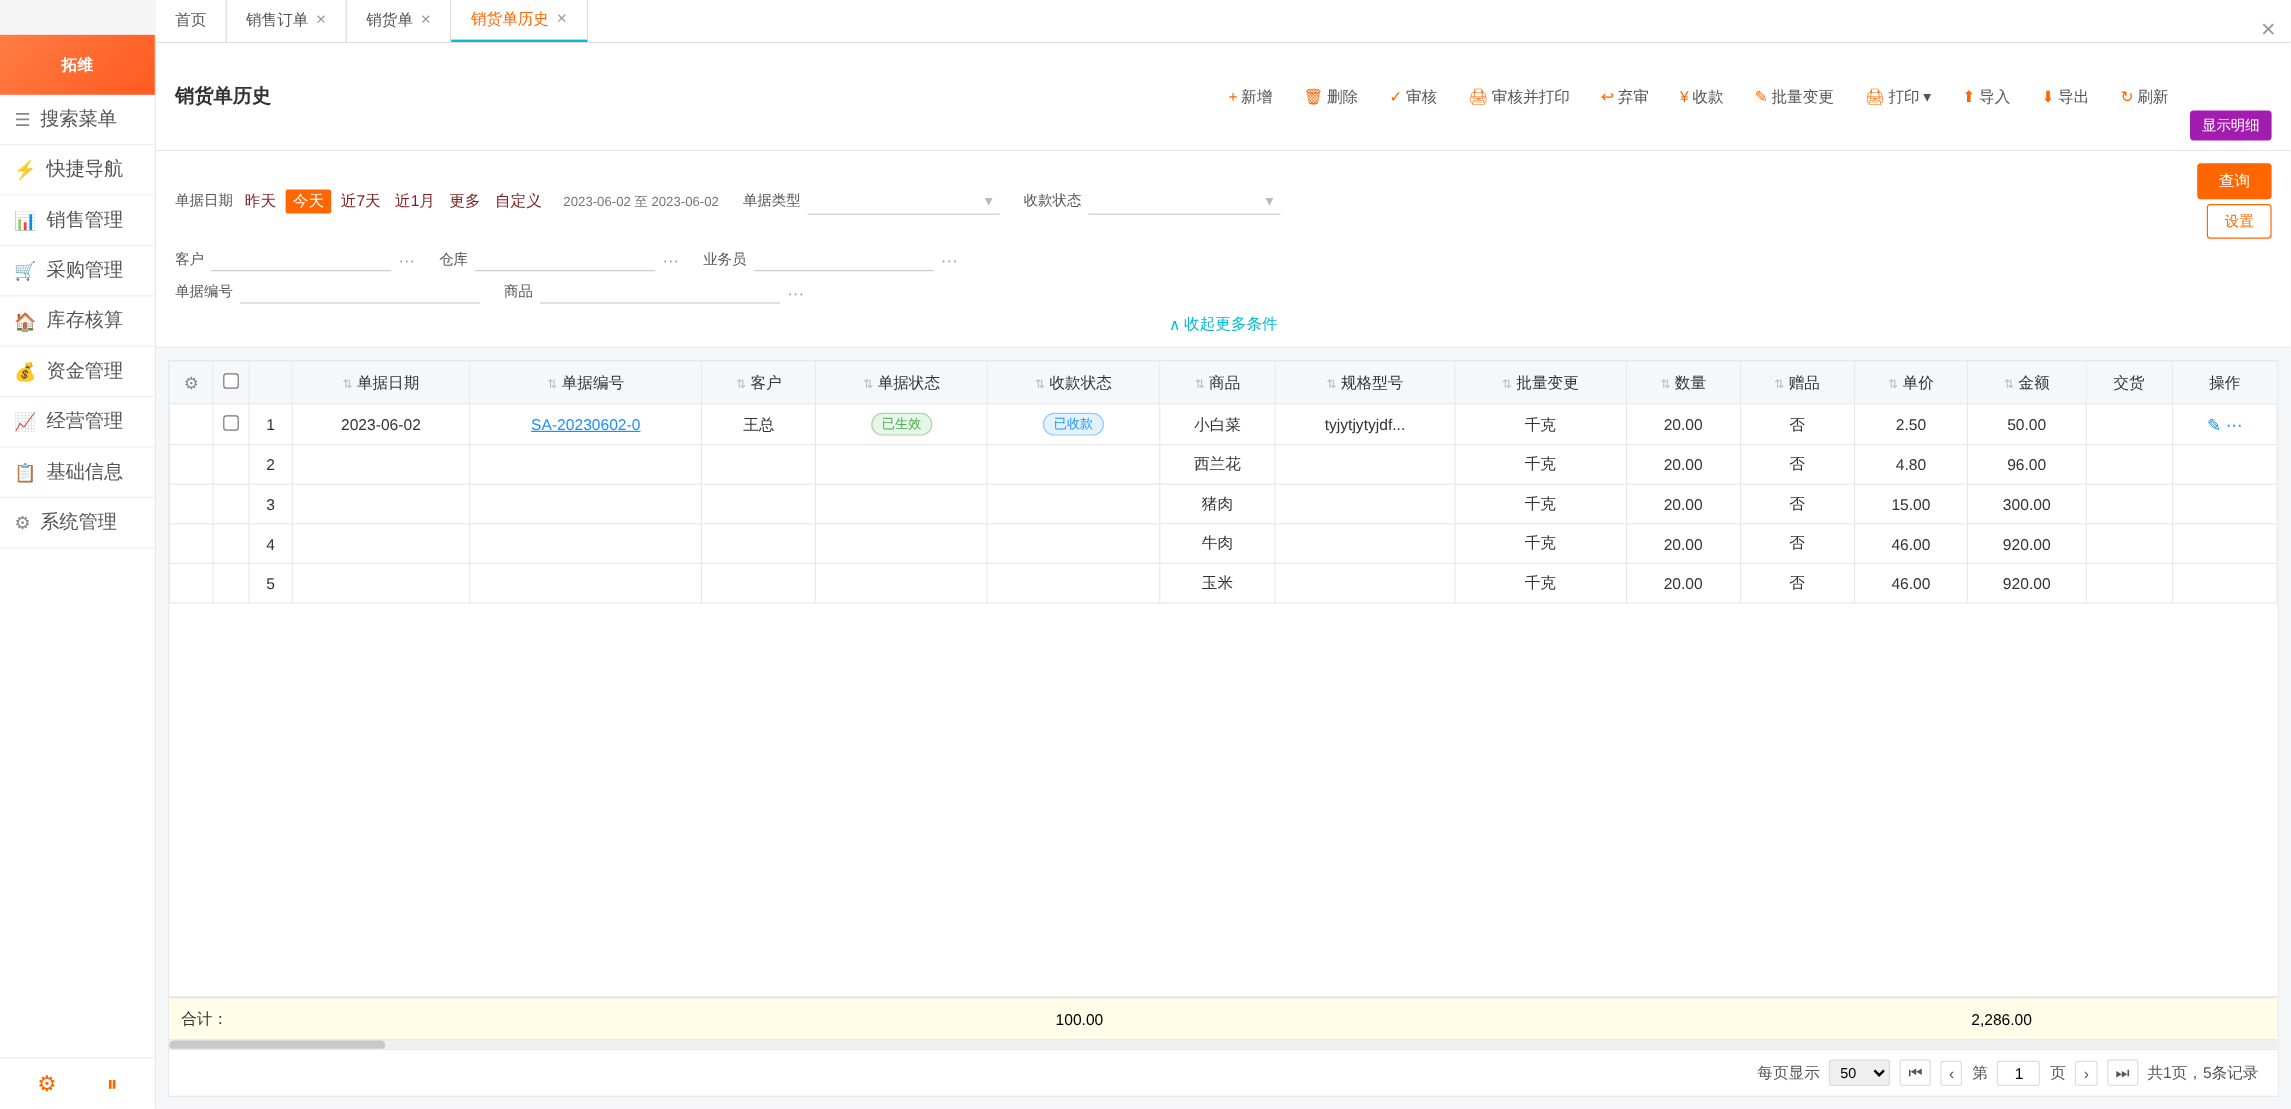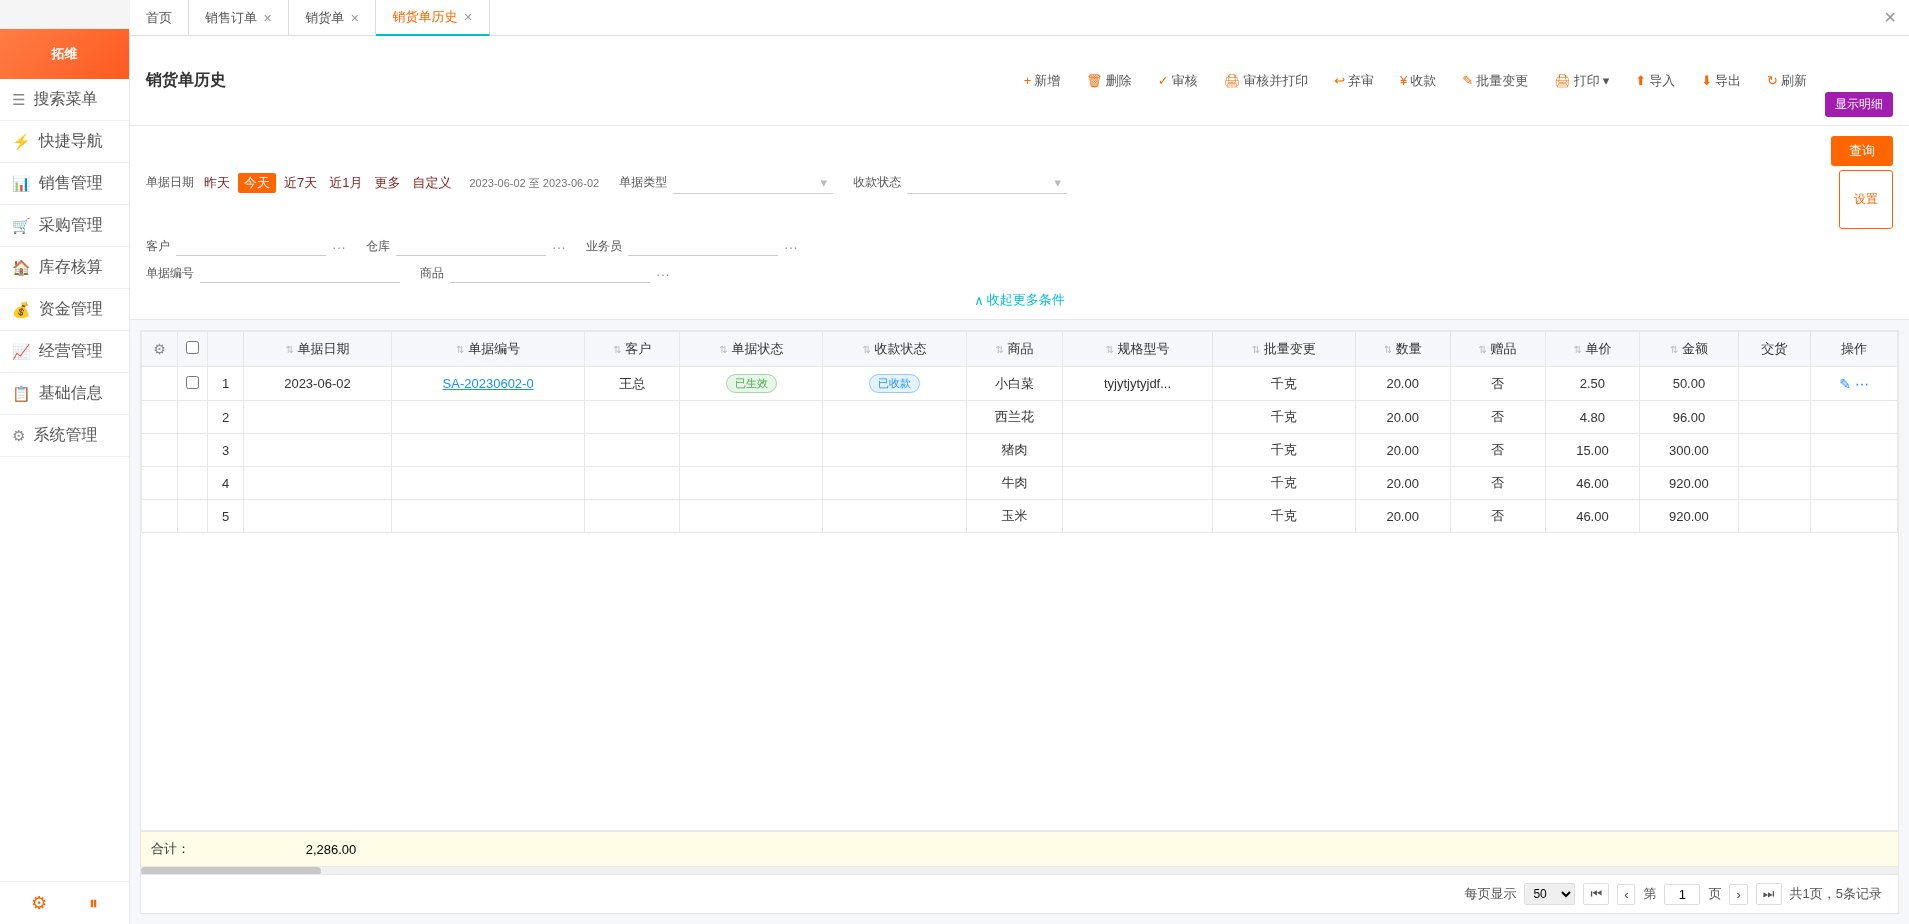--- a/index.html
+++ b/index.html
@@ -47,21 +47,21 @@
     .sidebar-bottom-icon { font-size: 18px; color: #f60; cursor: pointer; }
 
     
     .main { flex: 1; display: flex; flex-direction: column; overflow: hidden; }
 
     
     .tab-bar {
       background: #fff;
       border-bottom: 1px solid #ddd;
       display: flex;
-      align-items: center;
+      align-items: flex-end;
       height: 36px;
       padding-left: 0;
     }
     .tab {
       padding: 0 16px;
       height: 36px;
       line-height: 36px;
       cursor: pointer;
       color: #555;
       border-right: 1px solid #ddd;
@@ -185,21 +185,21 @@
       border: none;
       padding: 6px 18px;
       border-radius: 3px;
       cursor: pointer;
       font-size: 13px;
     }
     .settings-btn {
       border: 1px solid #ff6600;
       color: #ff6600;
       background: #fff;
-      padding: 20px 14px;
+      padding: 5px 14px;
       border-radius: 3px;
       cursor: pointer;
       font-size: 12px;
     }
     .data-table {
       width: 100%;
       border-collapse: collapse;
       background: #fff;
       font-size: 12px;
     }
@@ -690,20 +690,21 @@
       
     </td>
   </tr>
             </tbody>
         </table>
       </div>
 
       <div class="summary-row">
         <span class="summary-label">合计：</span>
         <div class="summary-values">
+          <span style="flex:1; text-align:center;">100.00</span>
           <span style="width:200px; text-align:center;">2,286.00</span>
           <span style="width:120px;"></span>
         </div>
       </div>
 
       <div class="scrollbar-area">
         <div style="height:8px; background:#c8c8c8; width:180px; margin-left:0; border-radius:4px;"></div>
       </div>
 
       <div class="pagination">

